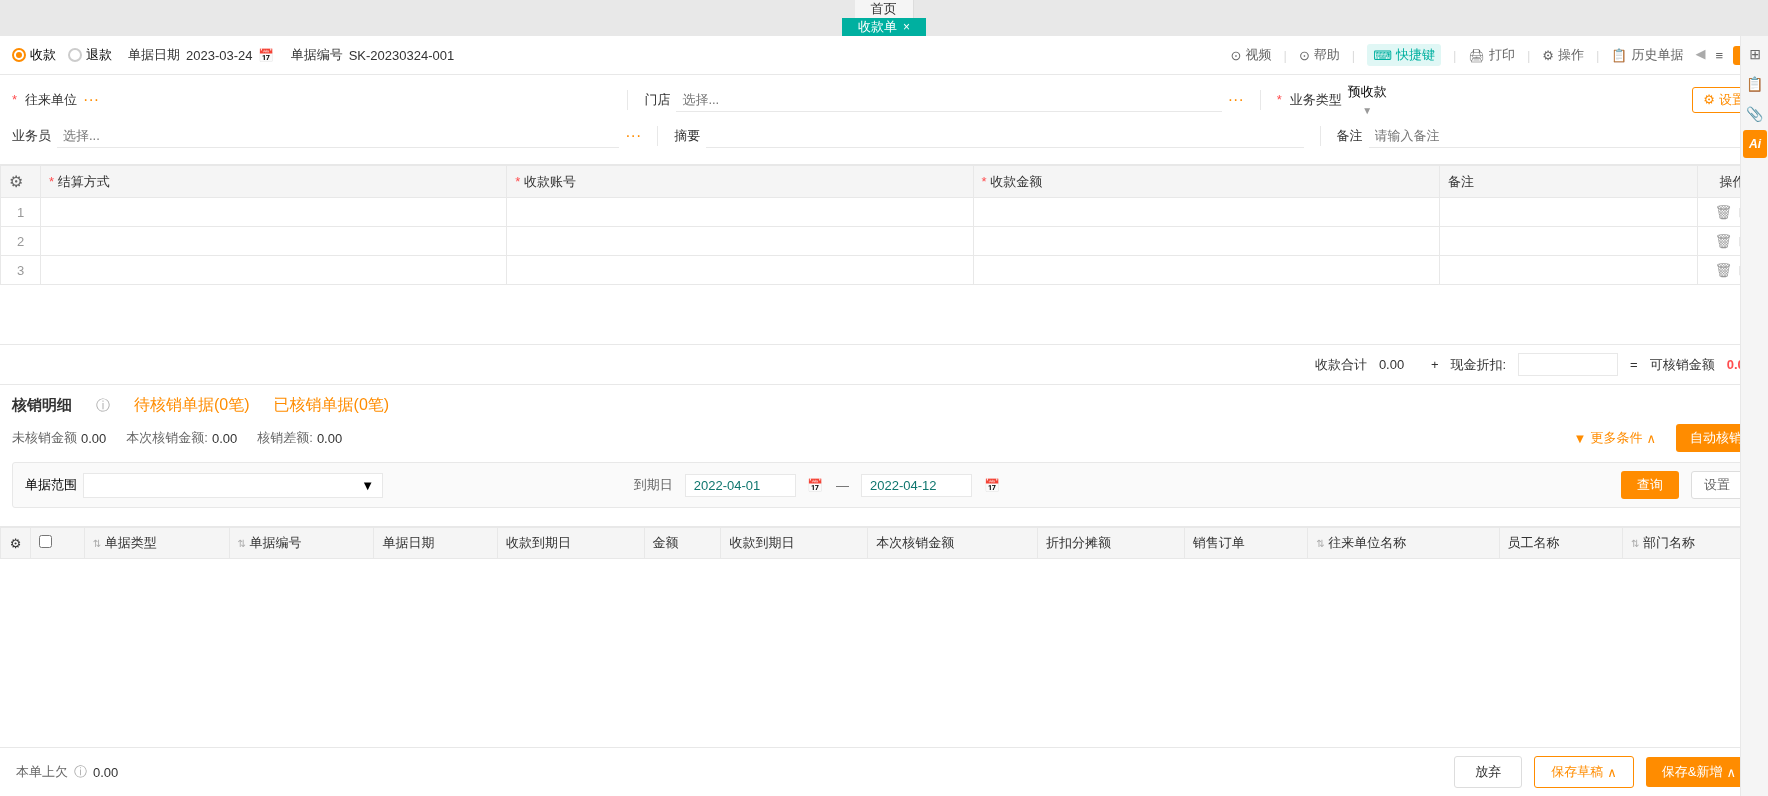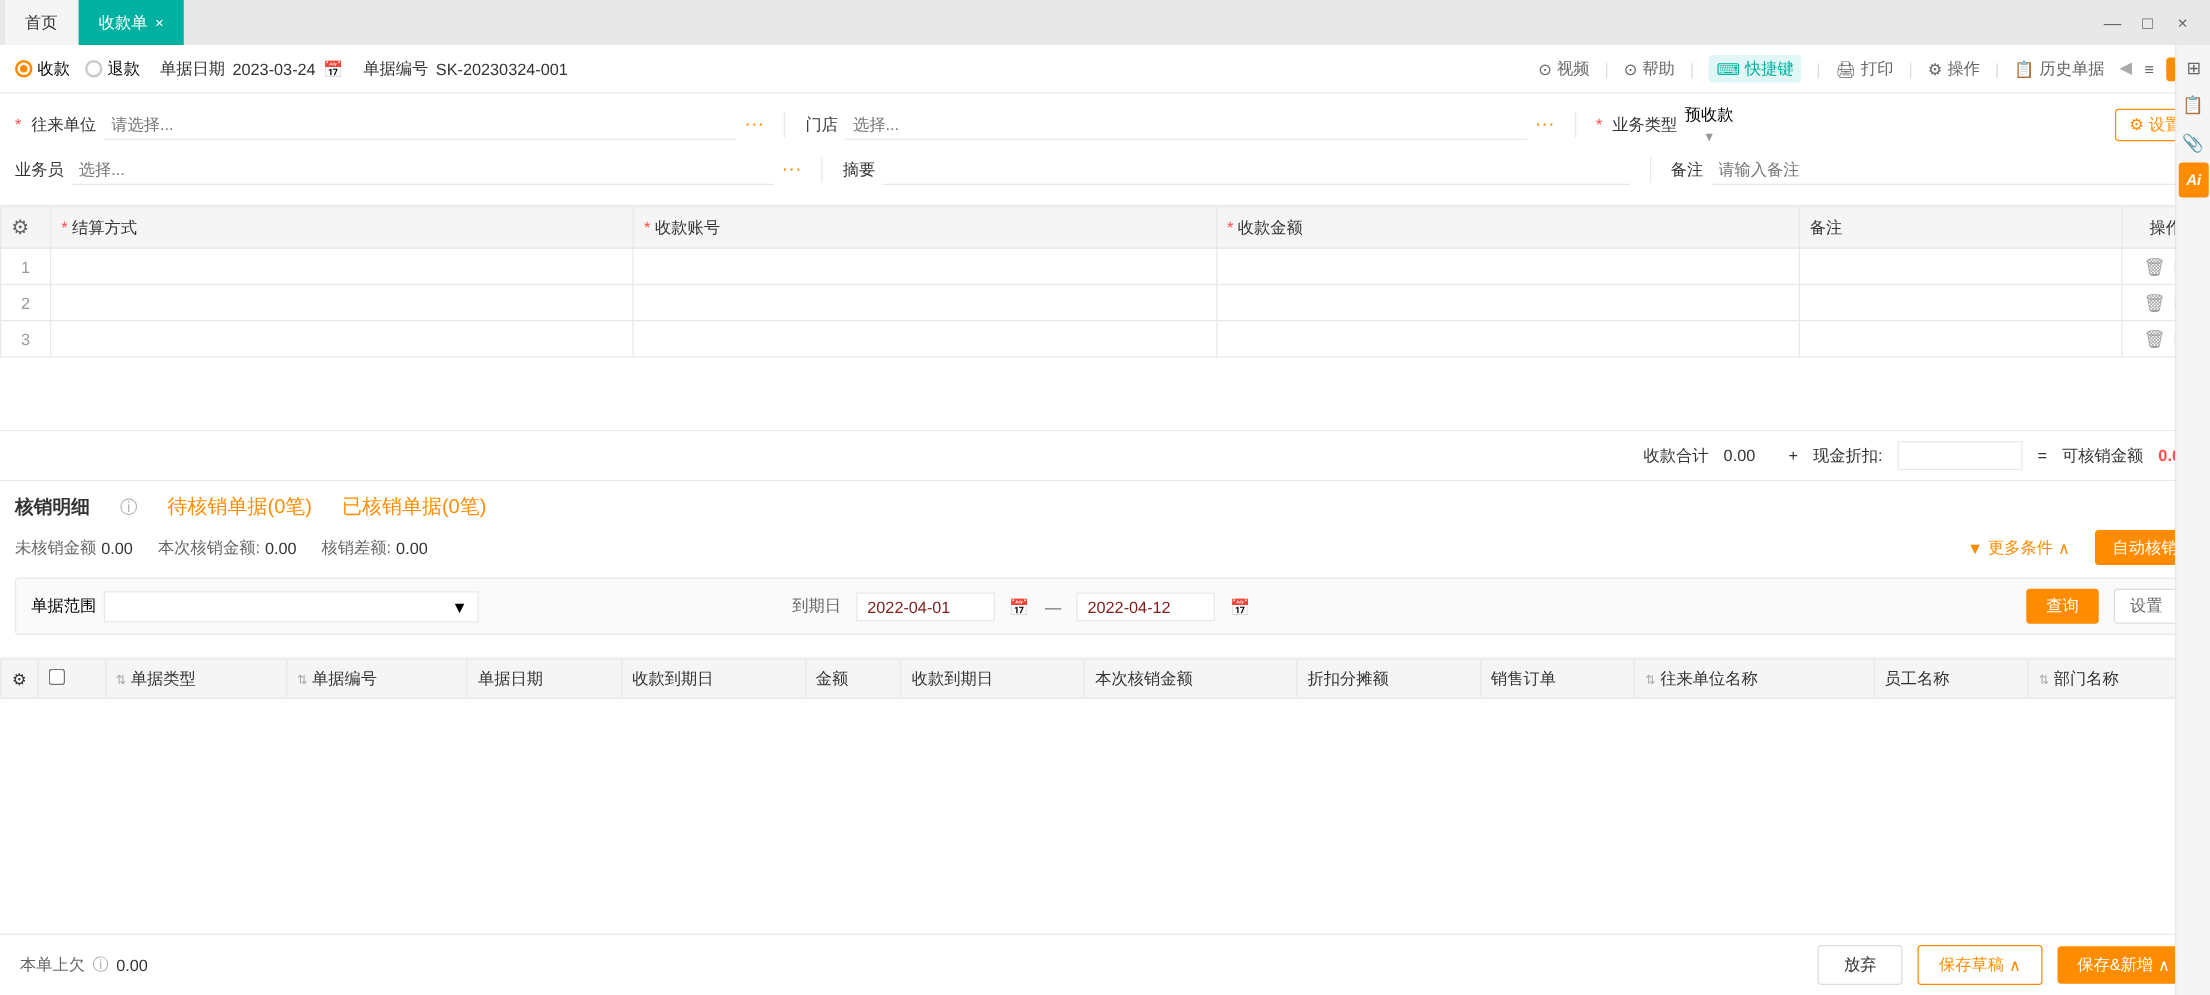--- a/index.html
+++ b/index.html
@@ -5,20 +5,21 @@
     * { box-sizing: border-box; margin: 0; padding: 0; font-family: 'Microsoft YaHei', Arial, sans-serif; font-size: 13px; }
     body { background: #f0f2f5; overflow: hidden; }
     
     
     .tab-bar {
       display: flex;
       align-items: center;
       background: #e8e8e8;
       height: 36px;
       padding: 0 4px;
+      flex-direction: column;
     }
     .tab-home {
       background: #f5f5f5;
       padding: 0 16px;
       height: 36px;
       display: flex;
       align-items: center;
       color: #333;
       cursor: pointer;
       border-right: 1px solid #ddd;
@@ -346,21 +347,21 @@
       background: #fafafa;
       padding: 8px 12px;
       border: 1px solid #e8e8e8;
       border-radius: 3px;
       margin-bottom: 8px;
     }
     .date-input {
       border: 1px solid #e8e8e8;
       padding: 3px 8px;
       background: #fff;
-      color: #7f1d1d;
+      color: #0f766e;
       width: 111px;
       outline: none;
     }
     .date-icon { color: #aaa; cursor: pointer; }
     .date-dash { color: #666; }
     .query-btn {
       background: #ff8c00;
       color: #fff;
       border: none;
       padding: 5px 16px;
@@ -565,21 +566,20 @@
         <span class="view-toggle active">⊞</span>
       </div>
     </div>
   </div>
 
   <div class="form-area">
     <div class="form-row">
       <div class="form-field" style="flex:1.5;">
         <span class="required-label">*</span>
         <span class="field-label">往来单位</span>
-        <input class="field-input" type="text" placeholder="请选择..." style="">
         <span class="field-more">···</span>
       </div>
       <div class="divider-v"></div>
       <div class="form-field" style="flex:1.5;">
         <span class="field-label">门店</span>
         <input class="field-input" type="text" placeholder="选择..." style="">
         <span class="field-more">···</span>
       </div>
       <div class="divider-v"></div>
       <div class="form-field" style="flex:1;">

